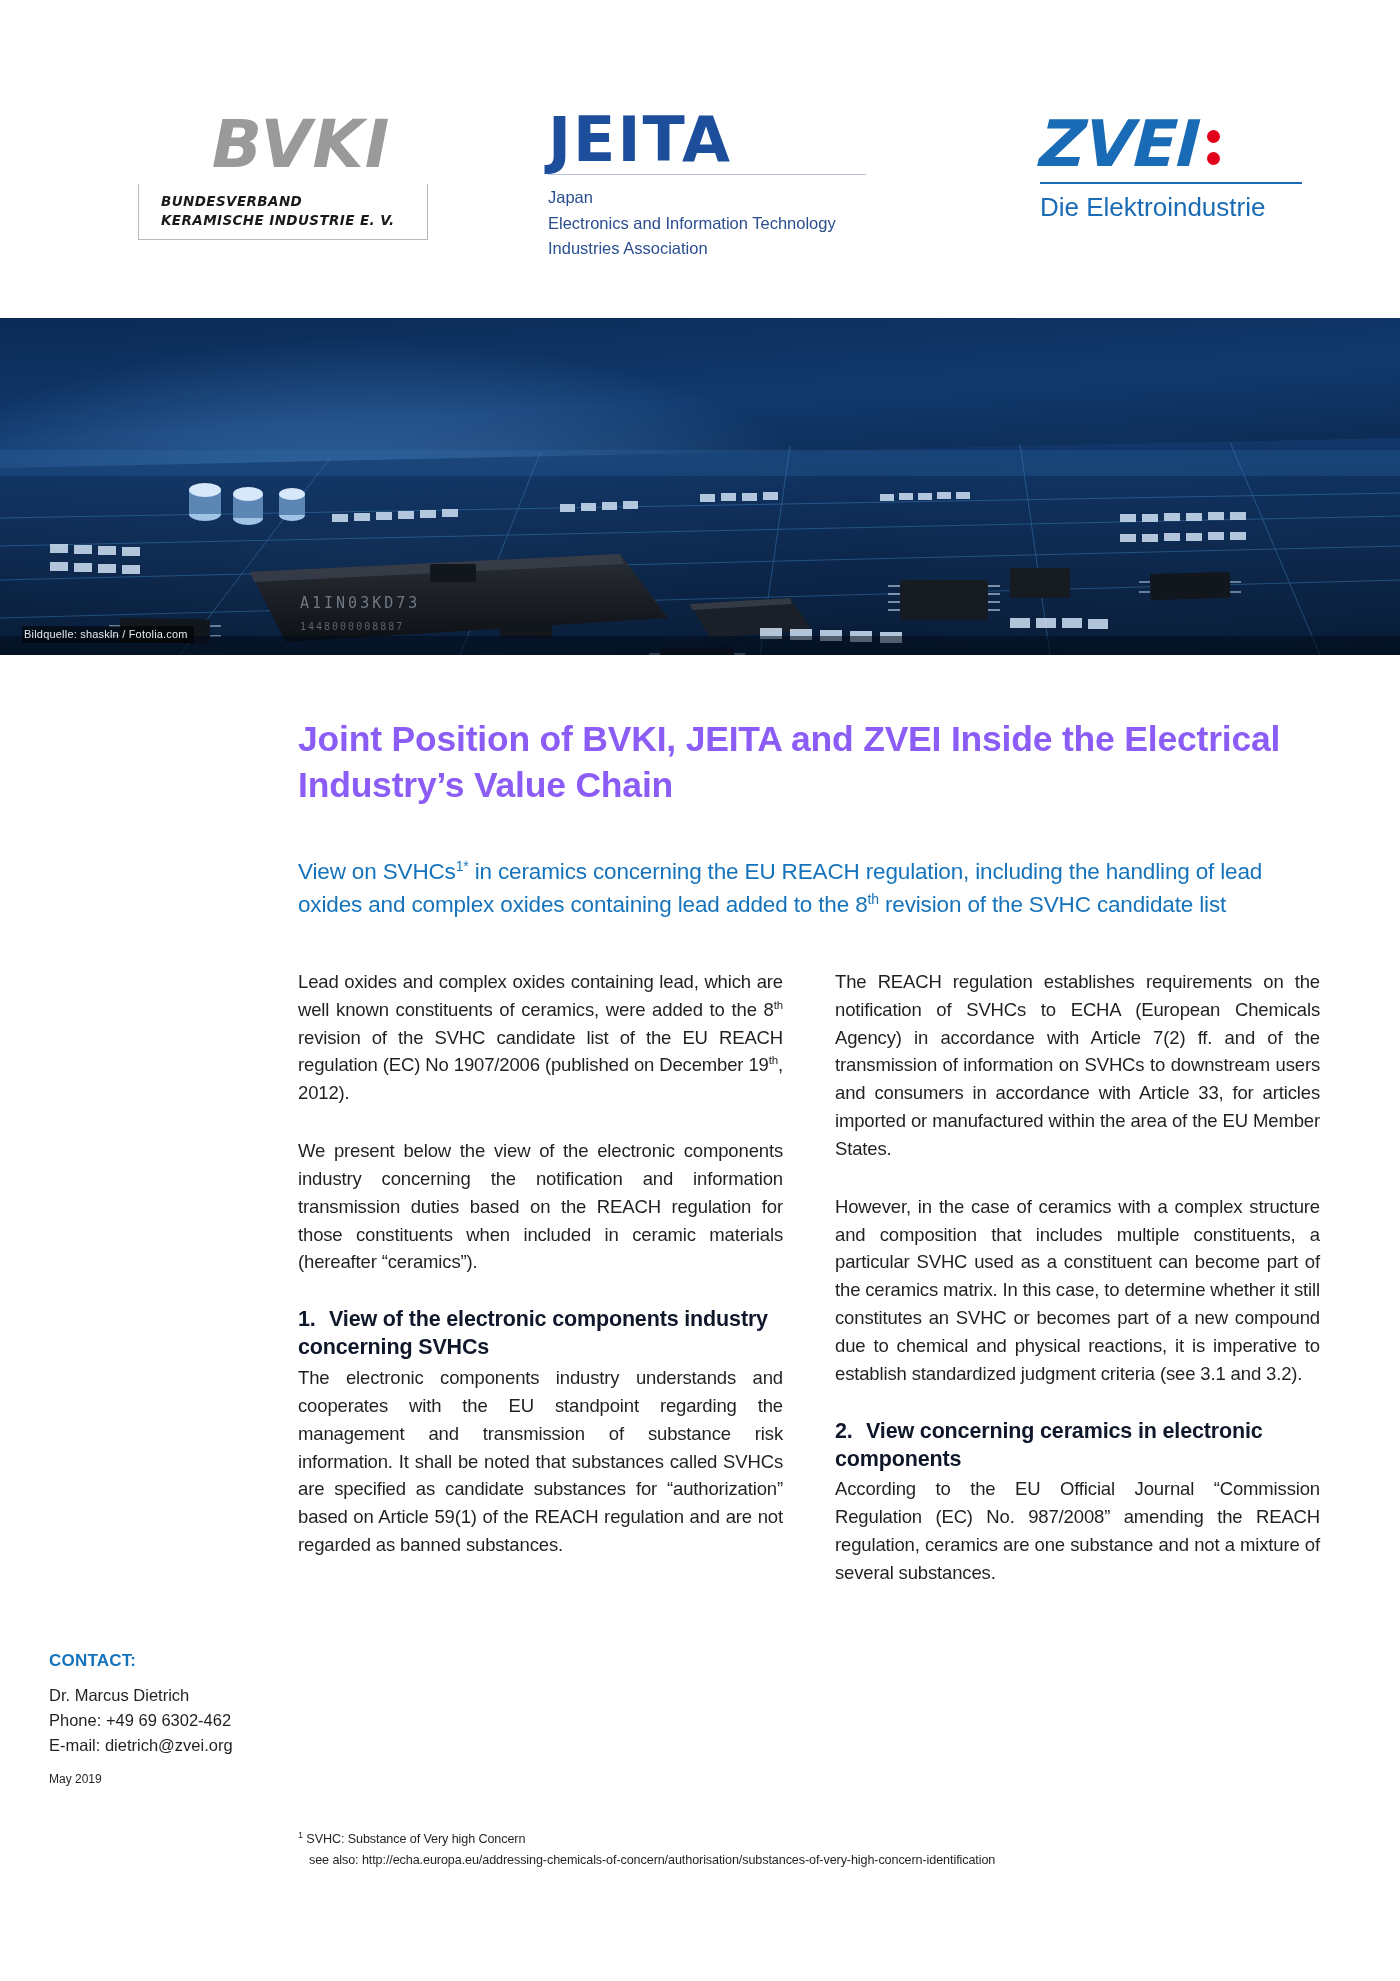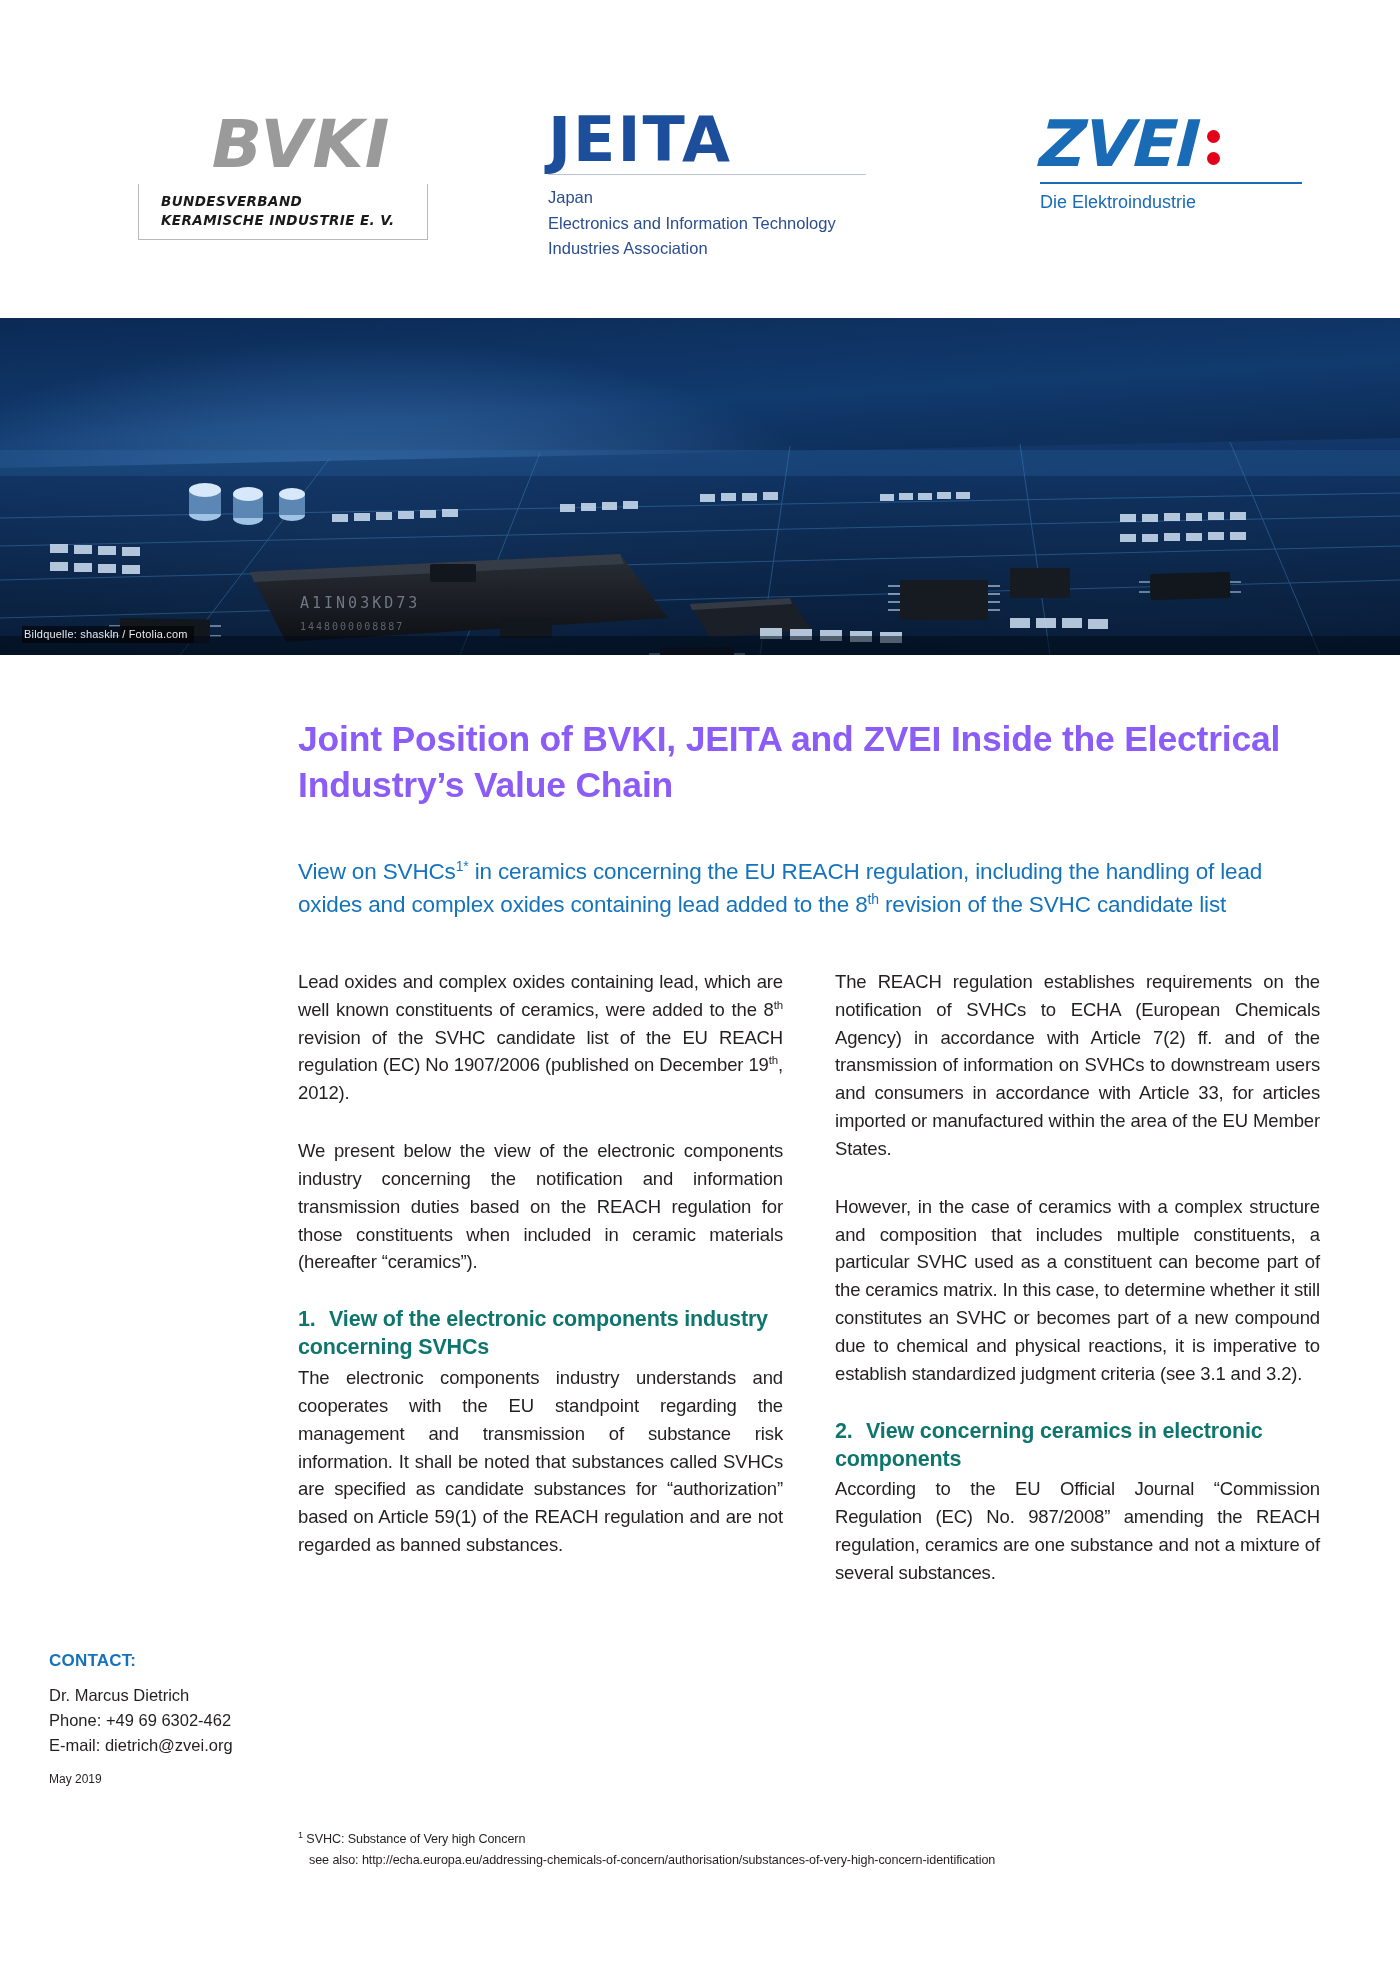--- a/index.html
+++ b/index.html
@@ -131,21 +131,21 @@
   }
   .zvei-rule {
     margin-top: 6px;
     width: 262px;
     height: 2px;
     background: #1a6bb5;
   }
   .zvei-sub {
     margin-top: 9px;
     font-family: "Liberation Sans", sans-serif;
-    font-size: 18px;
+    font-size: 26px;
     color: #1a6bb5;
     line-height: 1.1;
     white-space: nowrap;
   }
 
   
   .hero {
     position: absolute;
     left: 0; top: 318px;
     width: 1400px;
@@ -223,21 +223,21 @@
   }
   p.body-text.last { margin-bottom: 0; }
   p.body-text sup { font-size: 0.62em; vertical-align: super; }
 
   h2.section-head {
     margin: 0 0 2px 0;
     font-family: "Liberation Sans", sans-serif;
     font-weight: bold;
     font-size: 21.5px;
     line-height: 1.30;
-    color: #0f766e;
+    color: #0f172a;
     letter-spacing: -0.15px;
   }
   h2.section-head .num { display: inline-block; min-width: 31px; }
 
   
   .contact {
     position: absolute;
     left: 49px;
     top: 1651px;
     width: 240px;

